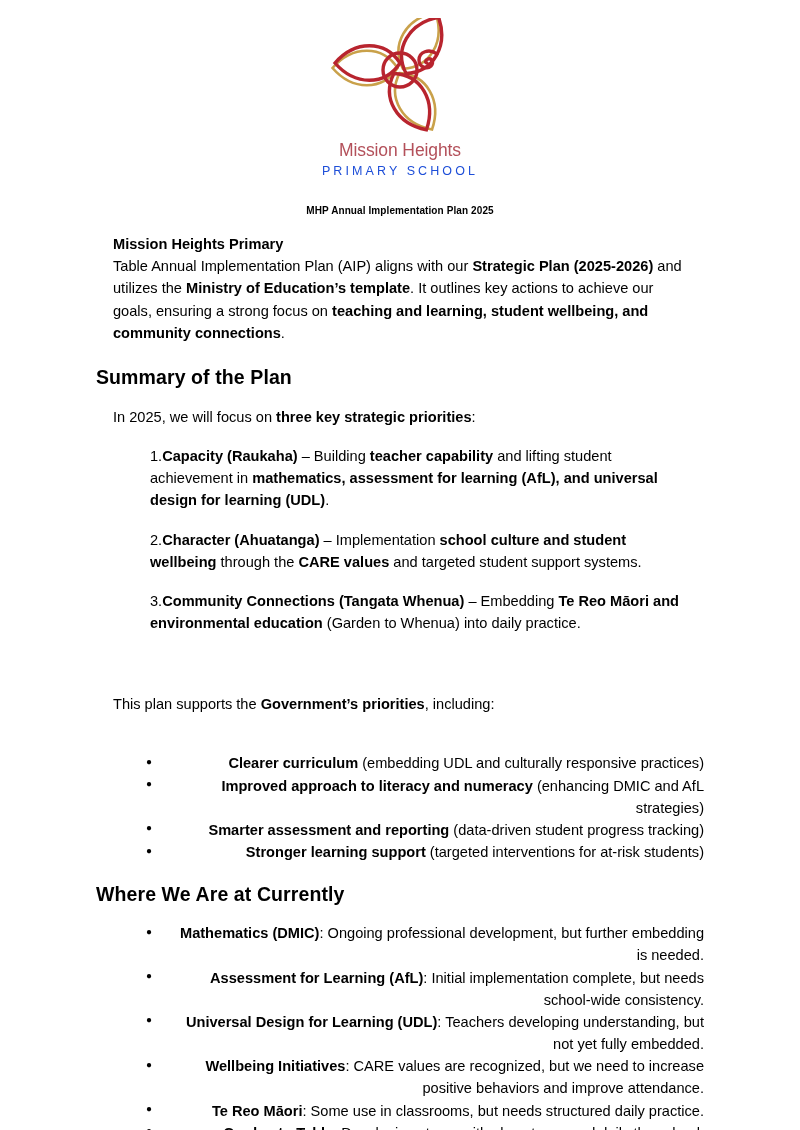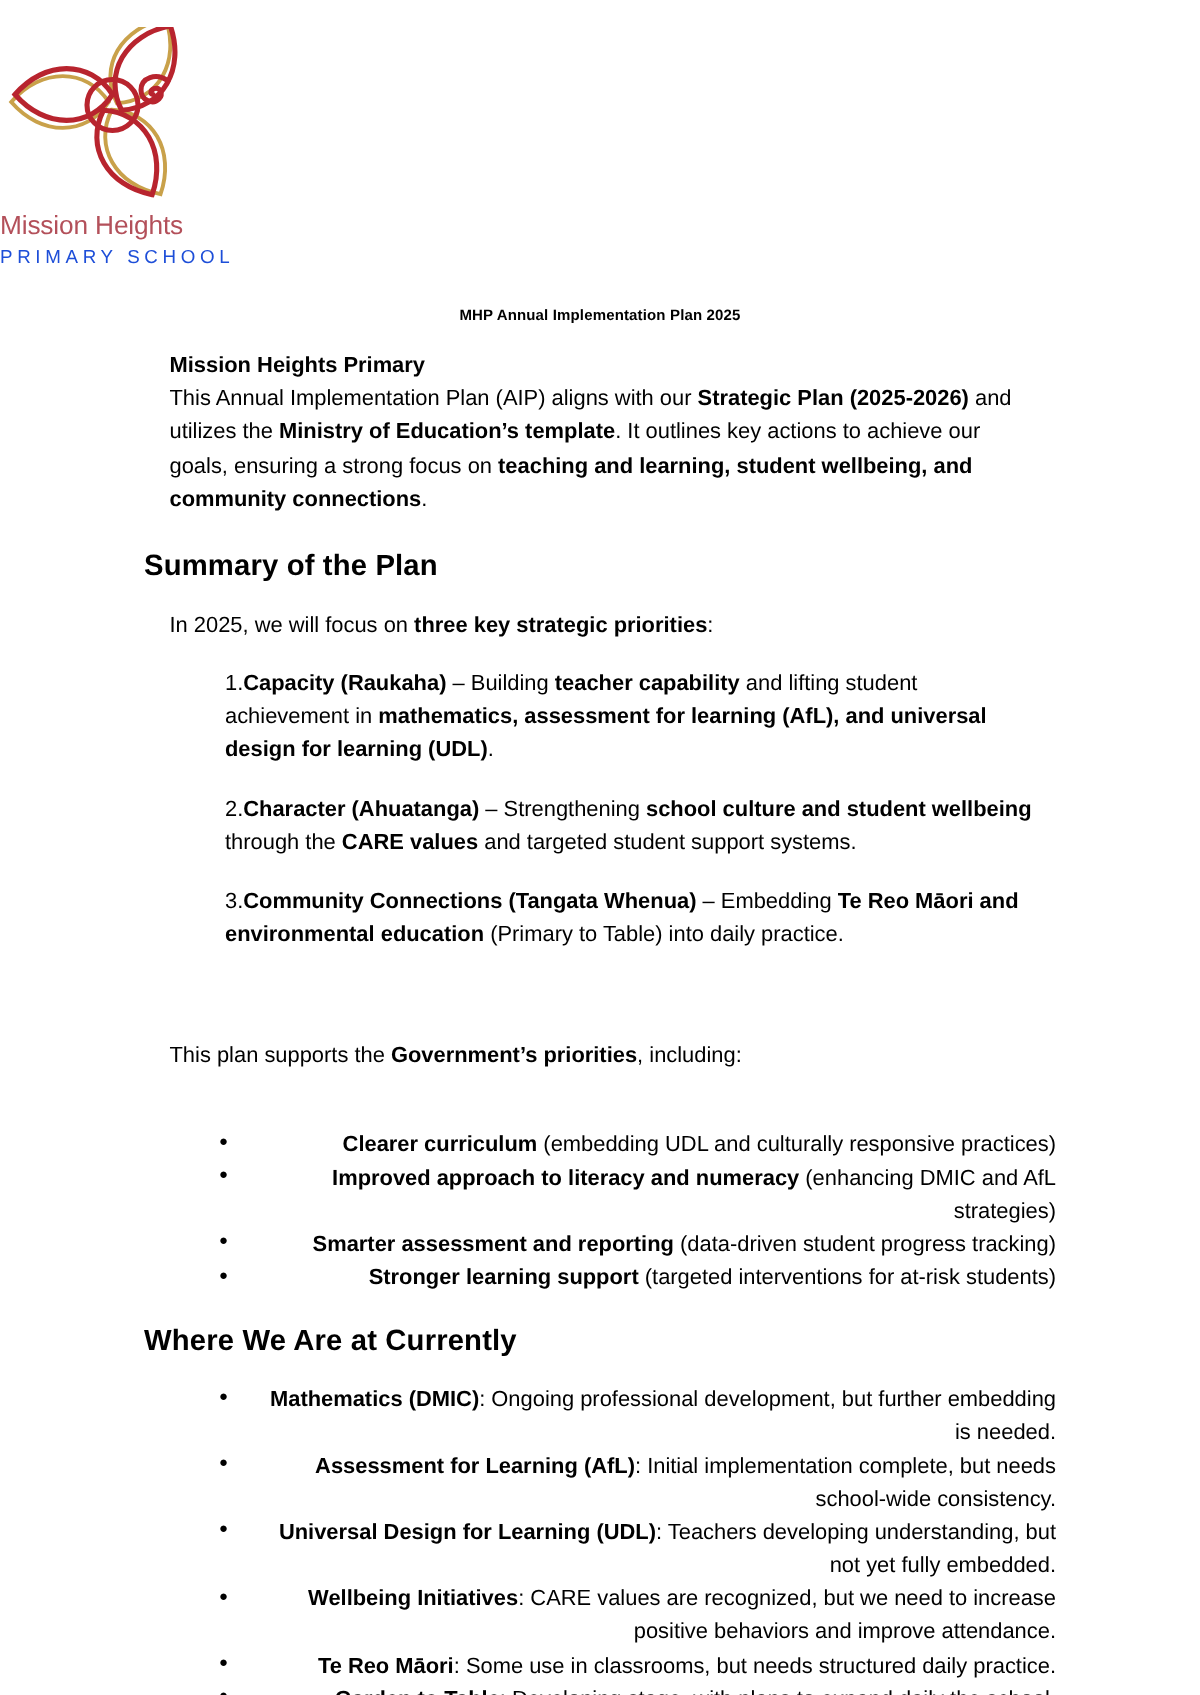--- a/index.html
+++ b/index.html
@@ -21,21 +21,21 @@
     background: #ffffff;
     box-sizing: border-box;
     overflow: hidden;
   }
 
   
   .logo-block {
     padding-top: 18px;
     display: flex;
     flex-direction: column;
-    align-items: flex-start;
+    align-items: center;
   }
   .logo-mark {
     width: 150px;
     height: 120px;
     display: block;
   }
   .logo-name {
     margin-top: 4px;
     font-size: 17.5px;
     letter-spacing: -0.1px;
@@ -153,35 +153,35 @@
     <div class="logo-name" style="color:#B3505A">Mission Heights</div>
     <div class="logo-sub" style="color:#1d4ed8">PRIMARY SCHOOL</div>
   </div>
 
   <div class="doc">
 
     <div class="doc-title">MHP Annual Implementation Plan 2025</div>
 
     <p class="para lede">
       <b class="lede-name">Mission Heights Primary</b>
-      <span><span>This Annual Implementation Plan (AIP) aligns with our </span><b>Strategic Plan (2025-2026)</b><span> and utilizes the </span><b>Ministry of Education’s template</b><span>. It outlines key actions to achieve our goals, ensuring a strong focus on </span><b>teaching and learning, student wellbeing, and community connections</b><span>.</span></span>
+      <span><span>Table Annual Implementation Plan (AIP) aligns with our </span><b>Strategic Plan (2025-2026)</b><span> and utilizes the </span><b>Ministry of Education’s template</b><span>. It outlines key actions to achieve our goals, ensuring a strong focus on </span><b>teaching and learning, student wellbeing, and community connections</b><span>.</span></span>
     </p>
 
     <h2 class="section">Summary of the Plan</h2>
     <p class="para intro-line"><span>In 2025, we will focus on </span><b>three key strategic priorities</b><span>:</span></p>
 
     <ol class="num-list">
       <li class="num-item">
         <span class="num">1.</span><span><b>Capacity (Raukaha)</b><span> – Building </span><b>teacher capability</b><span> and lifting student achievement in </span><b>mathematics, assessment for learning (AfL), and universal design for learning (UDL)</b><span>.</span></span>
       </li>
       <li class="num-item">
-        <span class="num">2.</span><span><b>Character (Ahuatanga)</b><span> – Strengthening </span><b>school culture and student wellbeing</b><span> through the </span><b>CARE values</b><span> and targeted student support systems.</span></span>
+        <span class="num">2.</span><span><b>Character (Ahuatanga)</b><span> – Implementation </span><b>school culture and student wellbeing</b><span> through the </span><b>CARE values</b><span> and targeted student support systems.</span></span>
       </li>
       <li class="num-item">
-        <span class="num">3.</span><span><b>Community Connections (Tangata Whenua)</b><span> – Embedding </span><b>Te Reo Māori and environmental education</b><span> (Primary to Table) into daily practice.</span></span>
+        <span class="num">3.</span><span><b>Community Connections (Tangata Whenua)</b><span> – Embedding </span><b>Te Reo Māori and environmental education</b><span> (Garden to Whenua) into daily practice.</span></span>
       </li>
     </ol>
 
     <div class="gap-lg"></div>
 
     <p class="para"><span>This plan supports the </span><b>Government’s priorities</b><span>, including:</span></p>
 
     <div class="gap-md"></div>
 
     <ul class="bullets">

